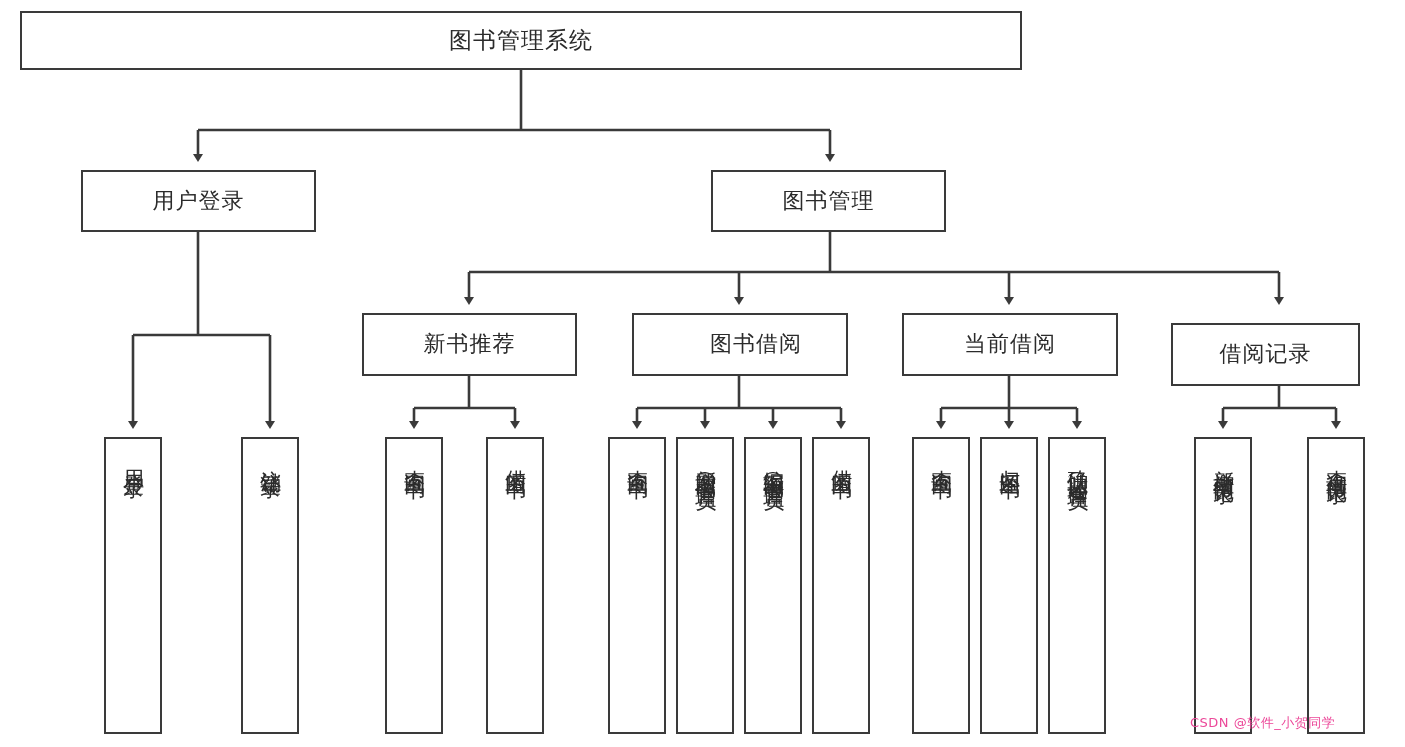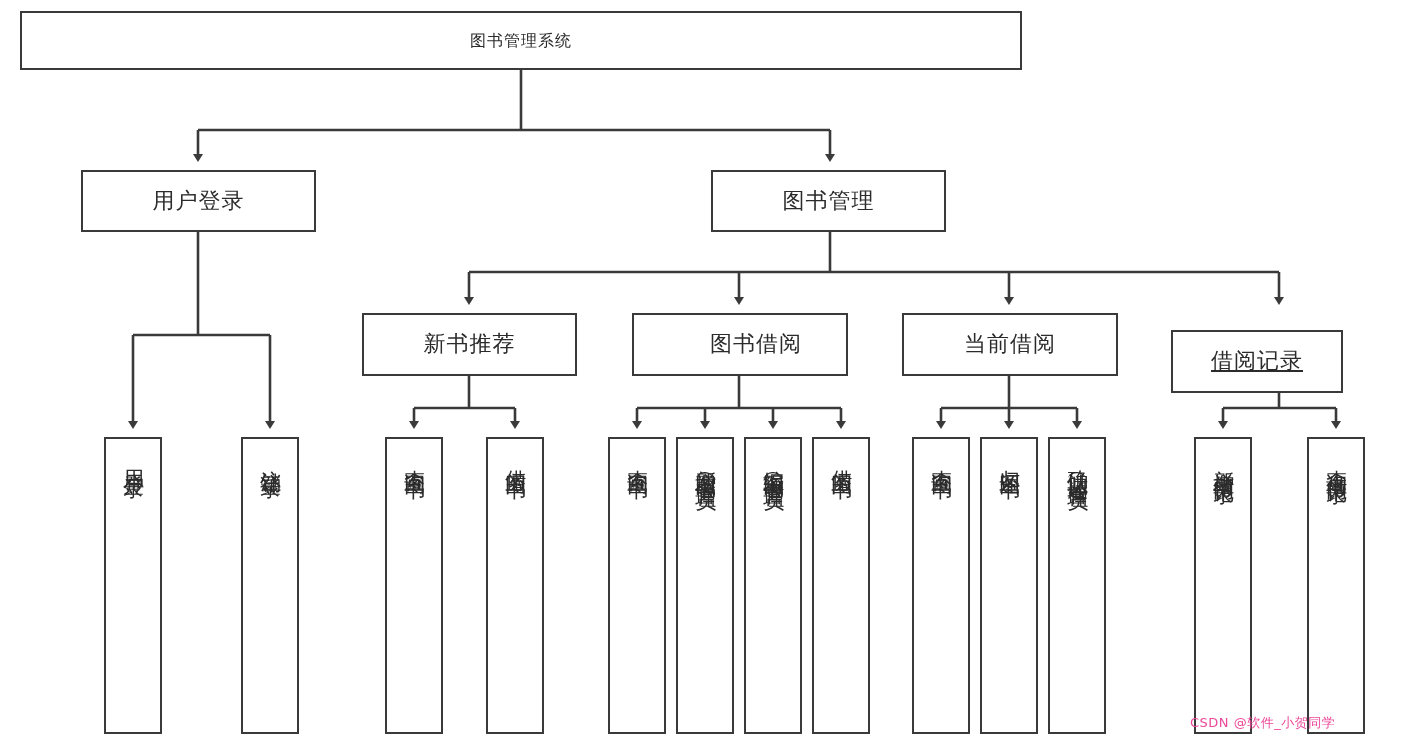--- a/index.html
+++ b/index.html
@@ -25,21 +25,21 @@
   }
   .node .label{
     display:block;
     text-align:center;
     white-space:nowrap;
     letter-spacing:1px;
   }
 
   
   .node.h .label{font-size:22px;line-height:1.1;}
-  .node.root .label{font-size:16px;}
+  .node.root .label{font-size:23px;}
 
   
   .node.leaf{
     align-items:flex-start;
     justify-content:center;
     padding-top:14px;
   }
   .node.leaf .label{
     writing-mode:vertical-rl;
     text-orientation:upright;
@@ -130,21 +130,21 @@
 
   <div class="node h" style="left:362px;top:313px;width:215px;height:63px;">
     <span class="label">新书推荐</span>
   </div>
   <div class="node h" style="left:632px;top:313px;width:216px;height:63px;padding-left:32px;">
     <span class="label">图书借阅</span>
   </div>
   <div class="node h" style="left:902px;top:313px;width:216px;height:63px;align-items:center;">
     <span class="label">当前借阅</span>
   </div>
-  <div class="node h" style="left:1171px;top:330px;width:172px;height:63px;text-decoration:underline;">
+  <div class="node h" style="left:1171px;top:323px;width:189px;height:63px;">
     <span class="label">借阅记录</span>
   </div>
 
   <div class="node leaf" style="left:104px;top:437px;width:58px;height:297px;">
     <span class="label">用户登录</span>
   </div>
   <div class="node leaf" style="left:241px;top:437px;width:58px;height:297px;">
     <span class="label">注销登录</span>
   </div>
 

